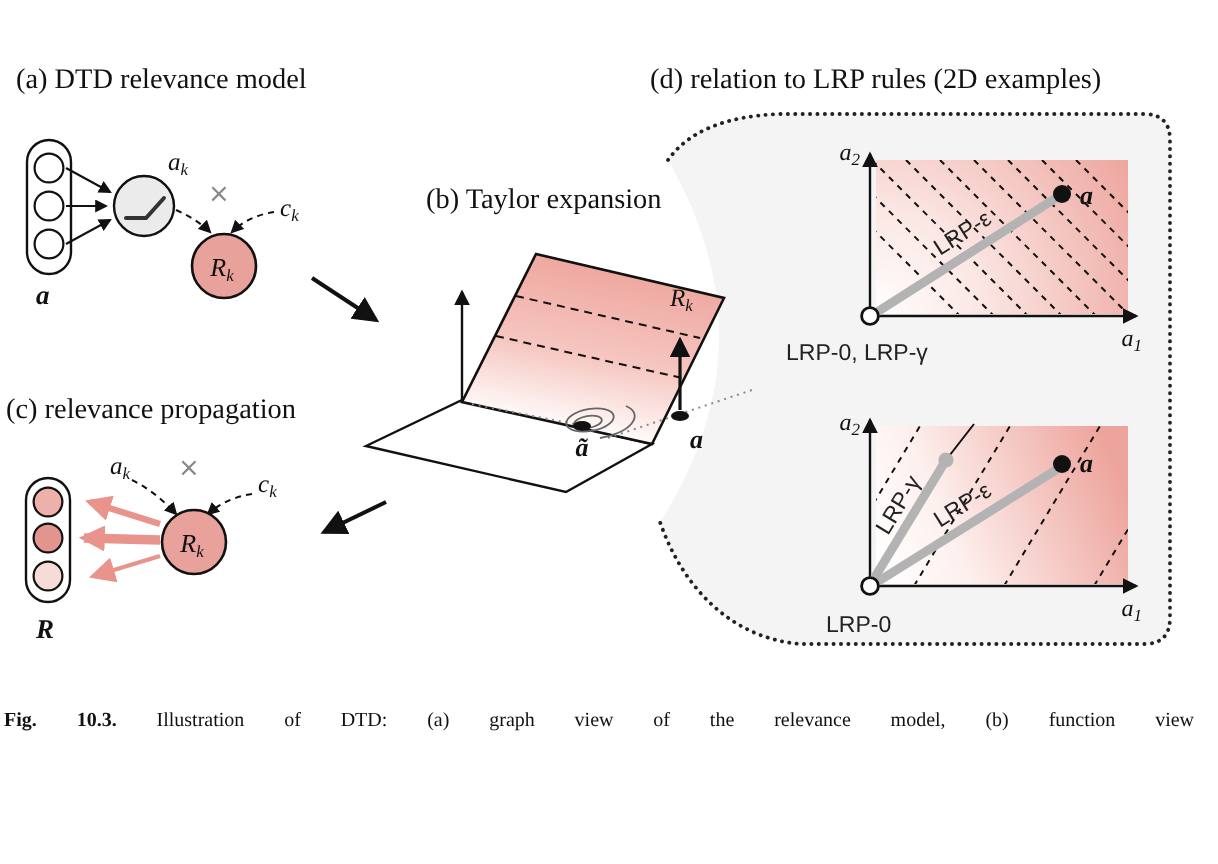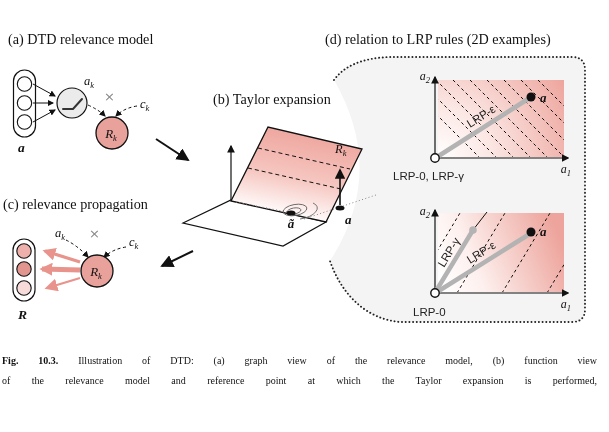--- a/index.html
+++ b/index.html
@@ -173,15 +173,14 @@
     <text class="times" x="89" y="238">×</text>
     <path d="M 126,247 Q 113,249 104,257" fill="none" stroke="#111" stroke-width="1" stroke-dasharray="3,2.6" marker-end="url(#aSmall)"></path>
     <text class="it" font-size="12.5" x="129" y="246"><tspan>c</tspan><tspan class="sub" dy="2.5">k</tspan></text>
     <circle cx="97" cy="271" r="16" fill="#e9a19b" stroke="#111" stroke-width="1.3"></circle>
     <text class="it" font-size="13" text-anchor="middle" x="96" y="276"><tspan>R</tspan><tspan class="sub" dy="2.5">k</tspan></text>
   </g>
 </svg>
 
 <div class="caption">
   <div class="cap-line just"><b>Fig. 10.3.</b> <span>Illustration of DTD: (a) graph view of the relevance model, (b) function view</span></div>
-  <div class="cap-line just"><span>of the relevance model and reference point at which the Taylor expansion is performed,</span></div>
 </div>
 </div>
 
 </body></html>

